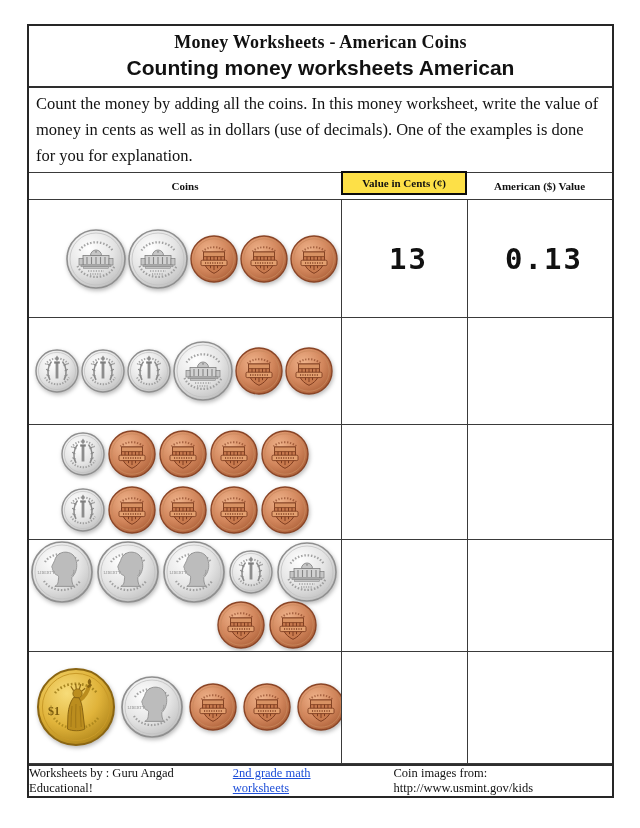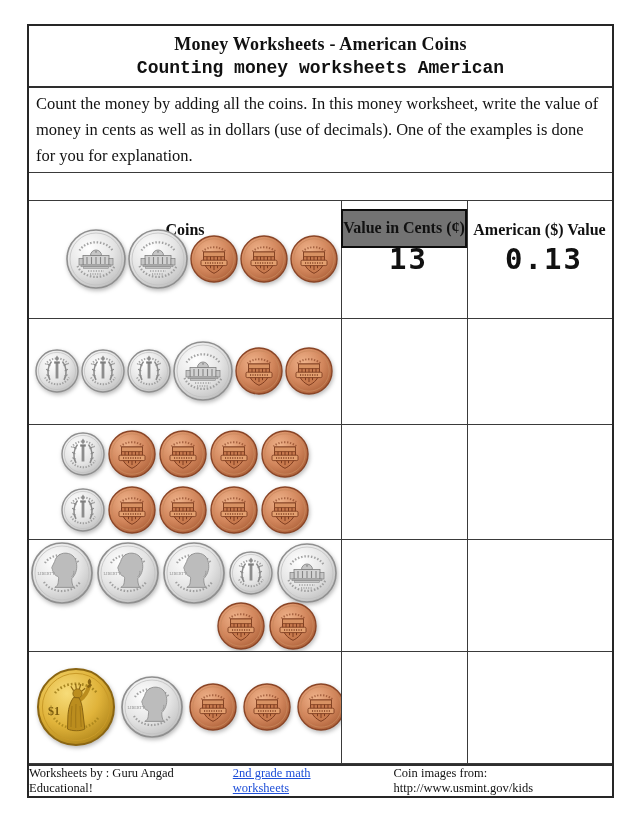--- a/index.html
+++ b/index.html
@@ -13,35 +13,35 @@
     position:absolute; left:27px; top:24px; width:587px; height:774px;
     border:2px solid #262626; background:#fff;
     display:flex; flex-direction:column;
   }
   
   .title-box{
     height:63px; border-bottom:2px solid #2e2e2e;
     display:flex; flex-direction:column; align-items:center; justify-content:center; gap:3px;
   }
   .title{ font-size:18px; font-weight:bold; letter-spacing:0.2px; }
-  .subtitle{ font-family:Liberation Mono, monospace; font-size:18px; font-weight:bold; }
+  .subtitle{ font-family:Liberation Sans, sans-serif; font-size:21px; font-weight:bold; }
   
   .instructions{
     height:87px; border-bottom:1px solid #3a3a3a;
     padding:3px 7px 0 7px; font-size:16.5px; line-height:1.6;
   }
   
   .grid{ display:grid; grid-template-columns:312px 126px 145px; }
   .header-row{ height:28px; border-bottom:1px solid #3a3a3a; }
   .header-row .cell{
     display:flex; align-items:center; justify-content:center;
-    font-weight:bold; font-size:16px;margin-top:38px;
+    font-weight:bold; font-size:11px;
   }
   .cents-h{
-    border:2px solid #0d0d0d; position:relative; top:-2px; height:39px; background:#737373;
+    border:2px solid #0d0d0d; position:relative; top:-2px; height:24px; background:#fde047;
   }
   .row{ border-bottom:1px solid #3a3a3a; }
   .r0{ height:121px; } .r1{ height:109px; } .r2{ height:118px; } .r3{ height:114px; } .r4{ height:115px; }
   .row .cell + .cell{ border-left:1px solid #3a3a3a;padding-left:8px; }
   .val-cell{
     display:flex; align-items:center; justify-content:center;
     font-family:"DejaVu Sans Mono","Liberation Mono",monospace;
     font-weight:bold; font-size:29px; letter-spacing:2px;
   }
   

